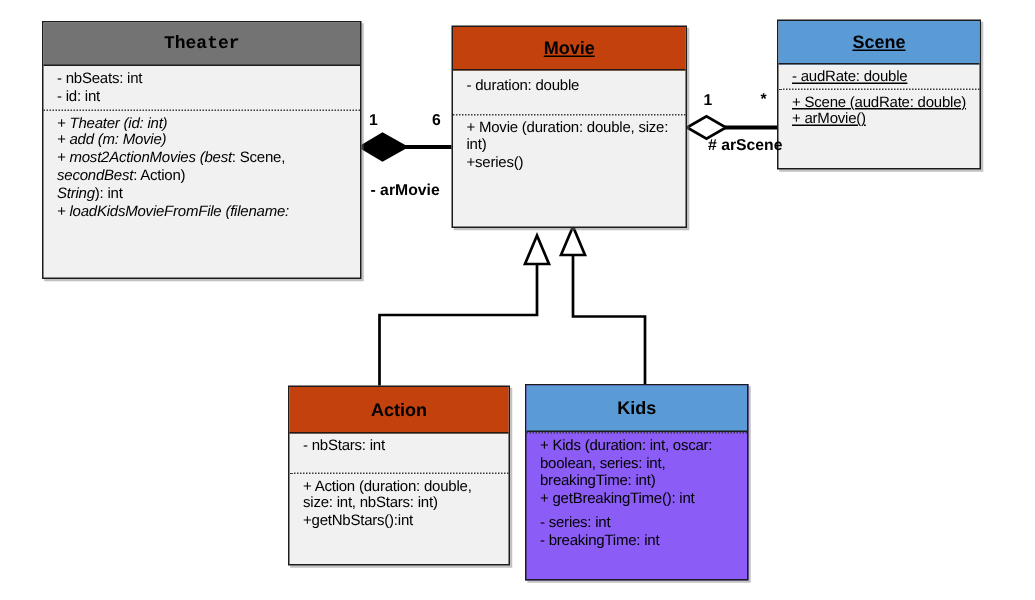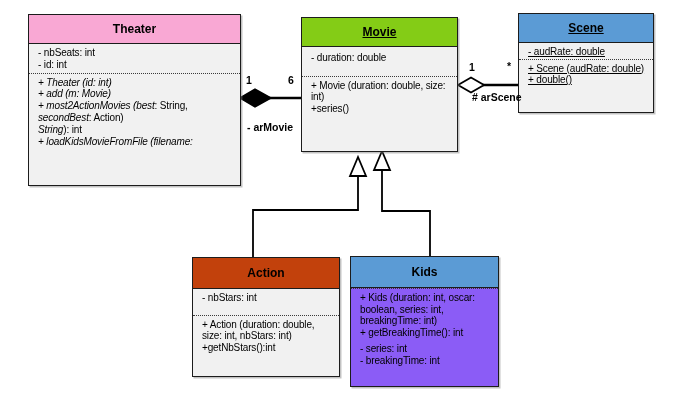--- a/index.html
+++ b/index.html
@@ -57,55 +57,55 @@
     <polygon points="458,85 471,77.5 484,85 471,92.5" fill="#ffffff" stroke="#000" stroke-width="1.8"></polygon>
 
     <polyline points="253,258 253,210 358,210 358,176" fill="none" stroke="#000" stroke-width="1.8"></polyline>
     <polygon points="358,157 350,176 366,176" fill="#ffffff" stroke="#000" stroke-width="1.8"></polygon>
 
     <polyline points="430,257 430,211 382,211 382,170" fill="none" stroke="#000" stroke-width="1.8"></polyline>
     <polygon points="382,151 374,170 390,170" fill="#ffffff" stroke="#000" stroke-width="1.8"></polygon>
   </svg>
 
   <div class="cls" id="theater" style="background: rgb(241, 241, 241); border-color: rgb(28, 28, 28);">
-    <div class="hdr" style="background: #f9a8d4;">Theater</div>
+    <div class="hdr" style="background: #737373; font-family: Liberation Mono, monospace;">Theater</div>
     <div class="sec attrs">
         <div>- nbSeats: int</div>
         <div>- id: int</div>
       </div>
     <div class="sec methods">
         <div><span class="it">+ Theater (id: int)</span></div>
         <div><span class="it">+ add (m: Movie)</span></div>
-        <div><span class="it">+ most2ActionMovies (best</span><span>: String,</span></div>
+        <div><span class="it">+ most2ActionMovies (best</span><span>: Scene,</span></div>
         <div><span class="it">secondBest</span><span>: Action)</span></div>
         <div><span class="it">String</span><span>): int</span></div>
         <div><span class="it">+ loadKidsMovieFromFile (filename:</span></div>
       </div>
   </div>
 
   <div class="cls" id="movie" style="background: rgb(241, 241, 241); border-color: rgb(28, 28, 28);">
-    <div class="hdr" style="background: #84cc16; text-decoration: underline;">Movie</div>
+    <div class="hdr" style="background: #c2410c; text-decoration: underline;">Movie</div>
     <div class="sec attrs">
         <div>- duration: double</div>
       </div>
     <div class="sec methods">
         <div>+ Movie (duration: double, size:</div>
         <div>int)</div>
         <div>+series()</div>
       </div>
   </div>
 
   <div class="cls" id="scene" style="background: rgb(241, 241, 241); border-color: rgb(28, 28, 28);">
     <div class="hdr" style="background: rgb(91, 155, 213);">Scene</div>
     <div class="sec attrs">
         <div>- audRate: double</div>
       </div>
     <div class="sec methods">
         <div>+ Scene (audRate: double)</div>
-        <div>+ double()</div>
+        <div>+ arMovie()</div>
       </div>
   </div>
 
   <div class="cls" id="action" style="background: rgb(241, 241, 241); border-color: rgb(28, 28, 28);">
     <div class="hdr" style="background: #c2410c;">Action</div>
     <div class="sec attrs">
         <div>- nbStars: int</div>
       </div>
     <div class="sec methods">
         <div>+ Action (duration: double,</div>

